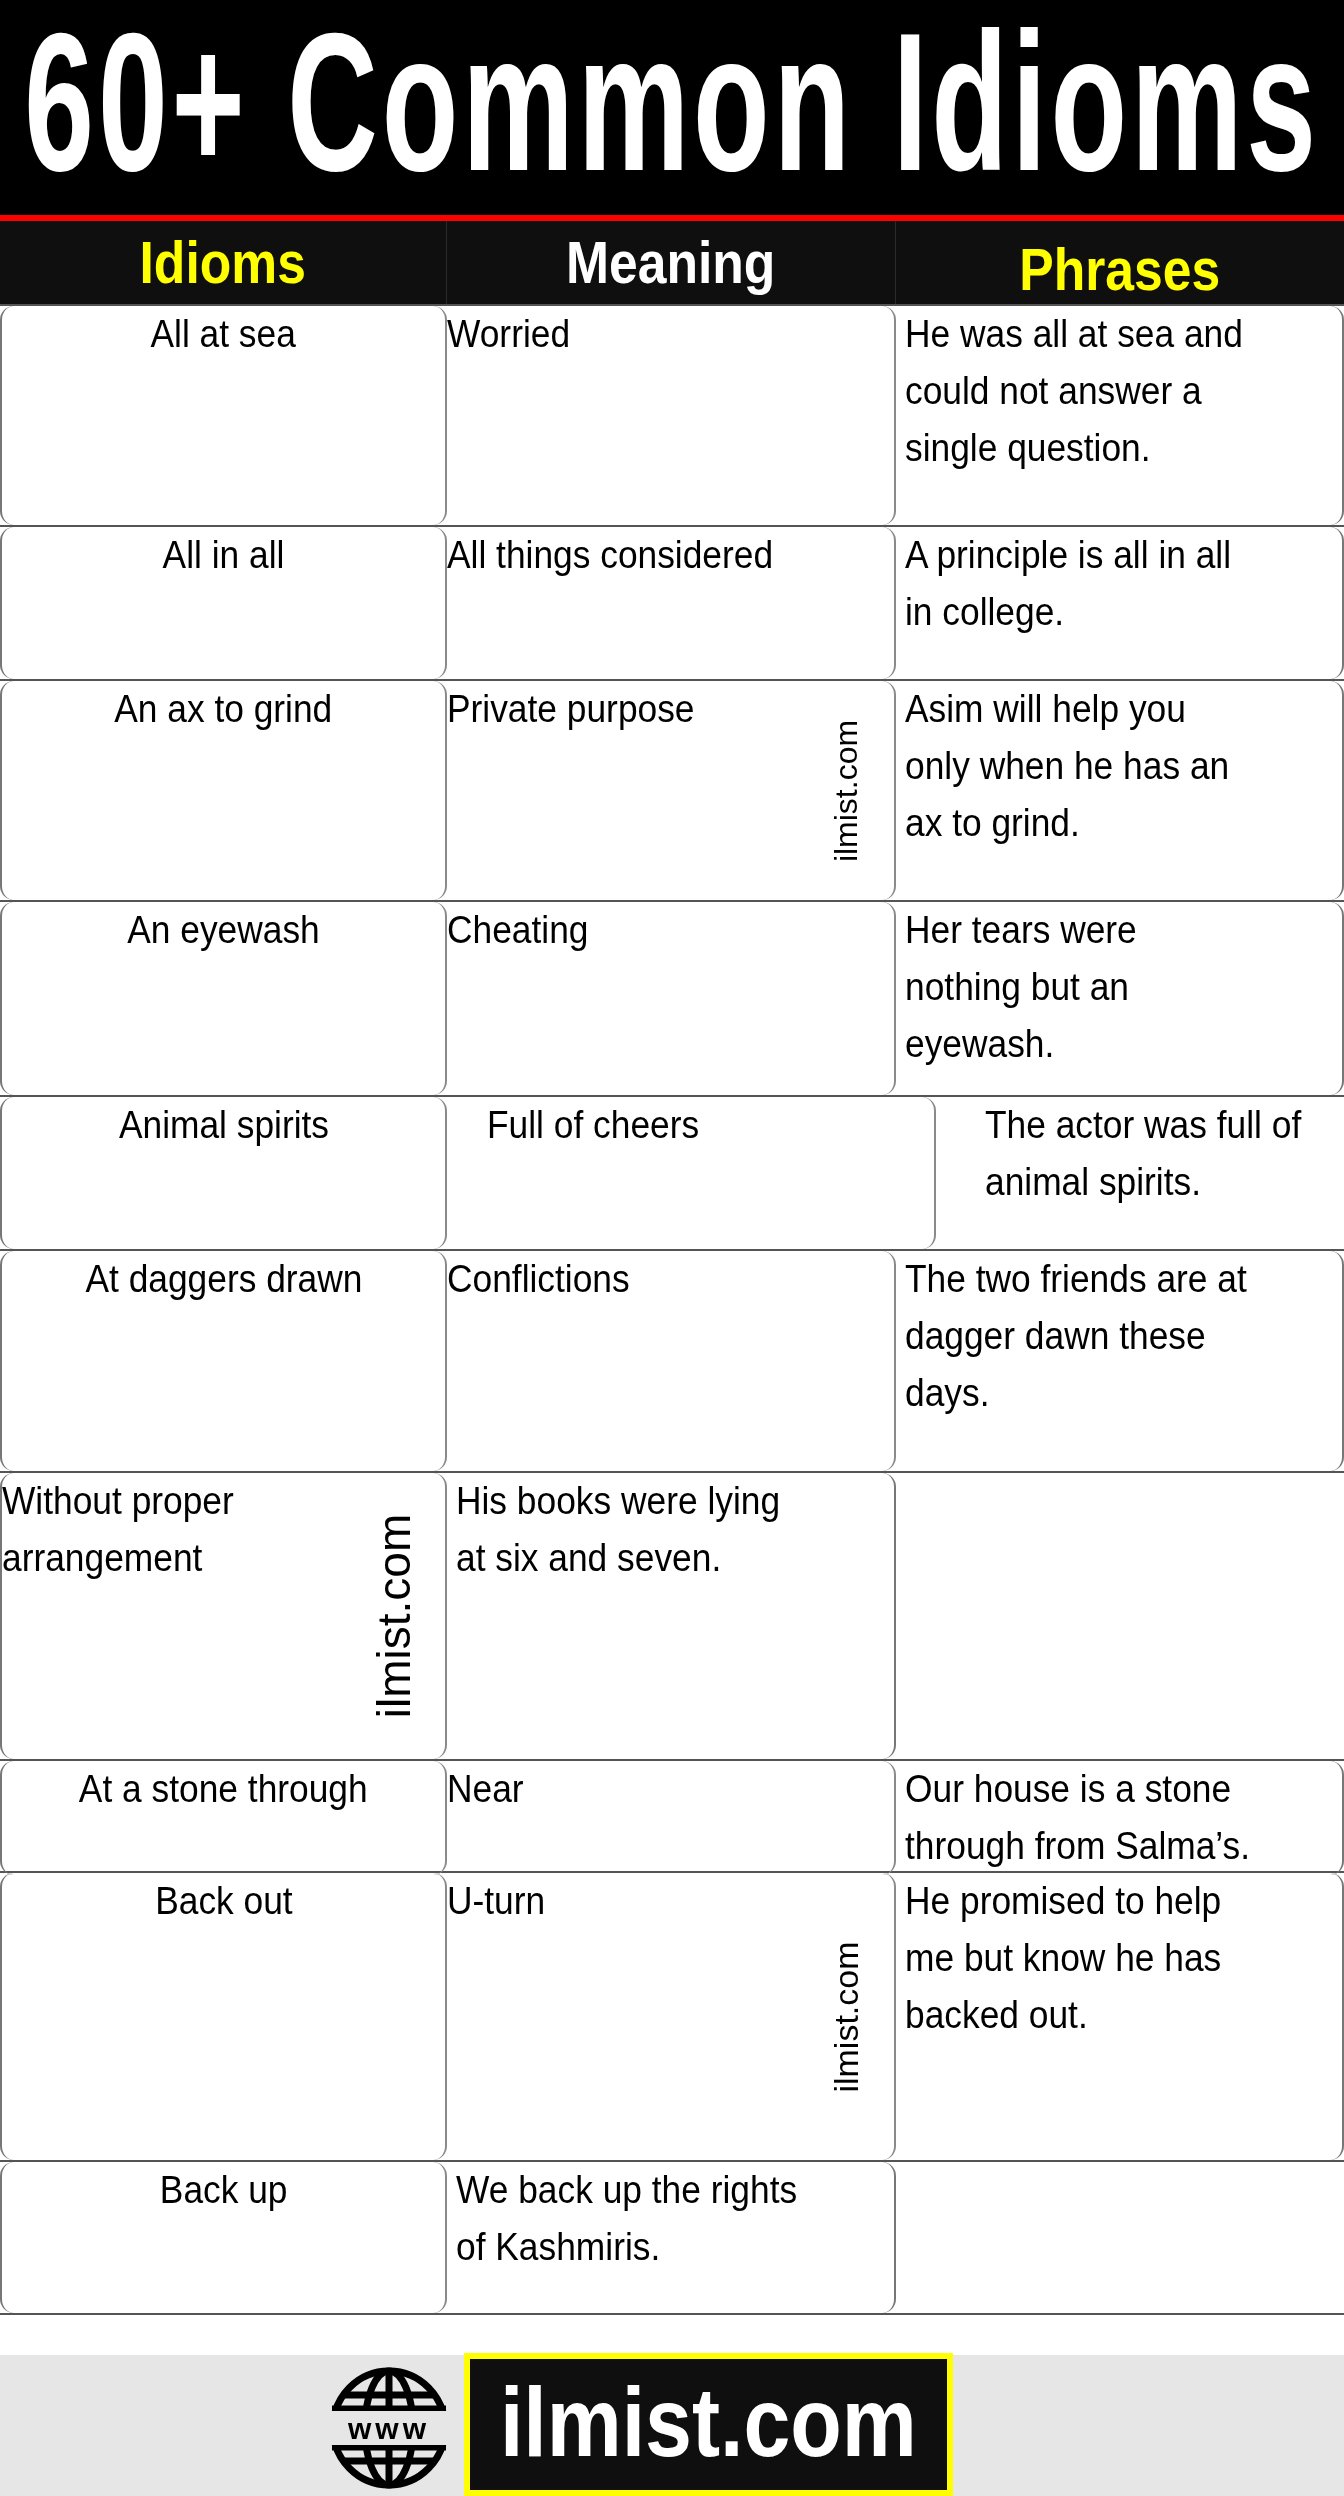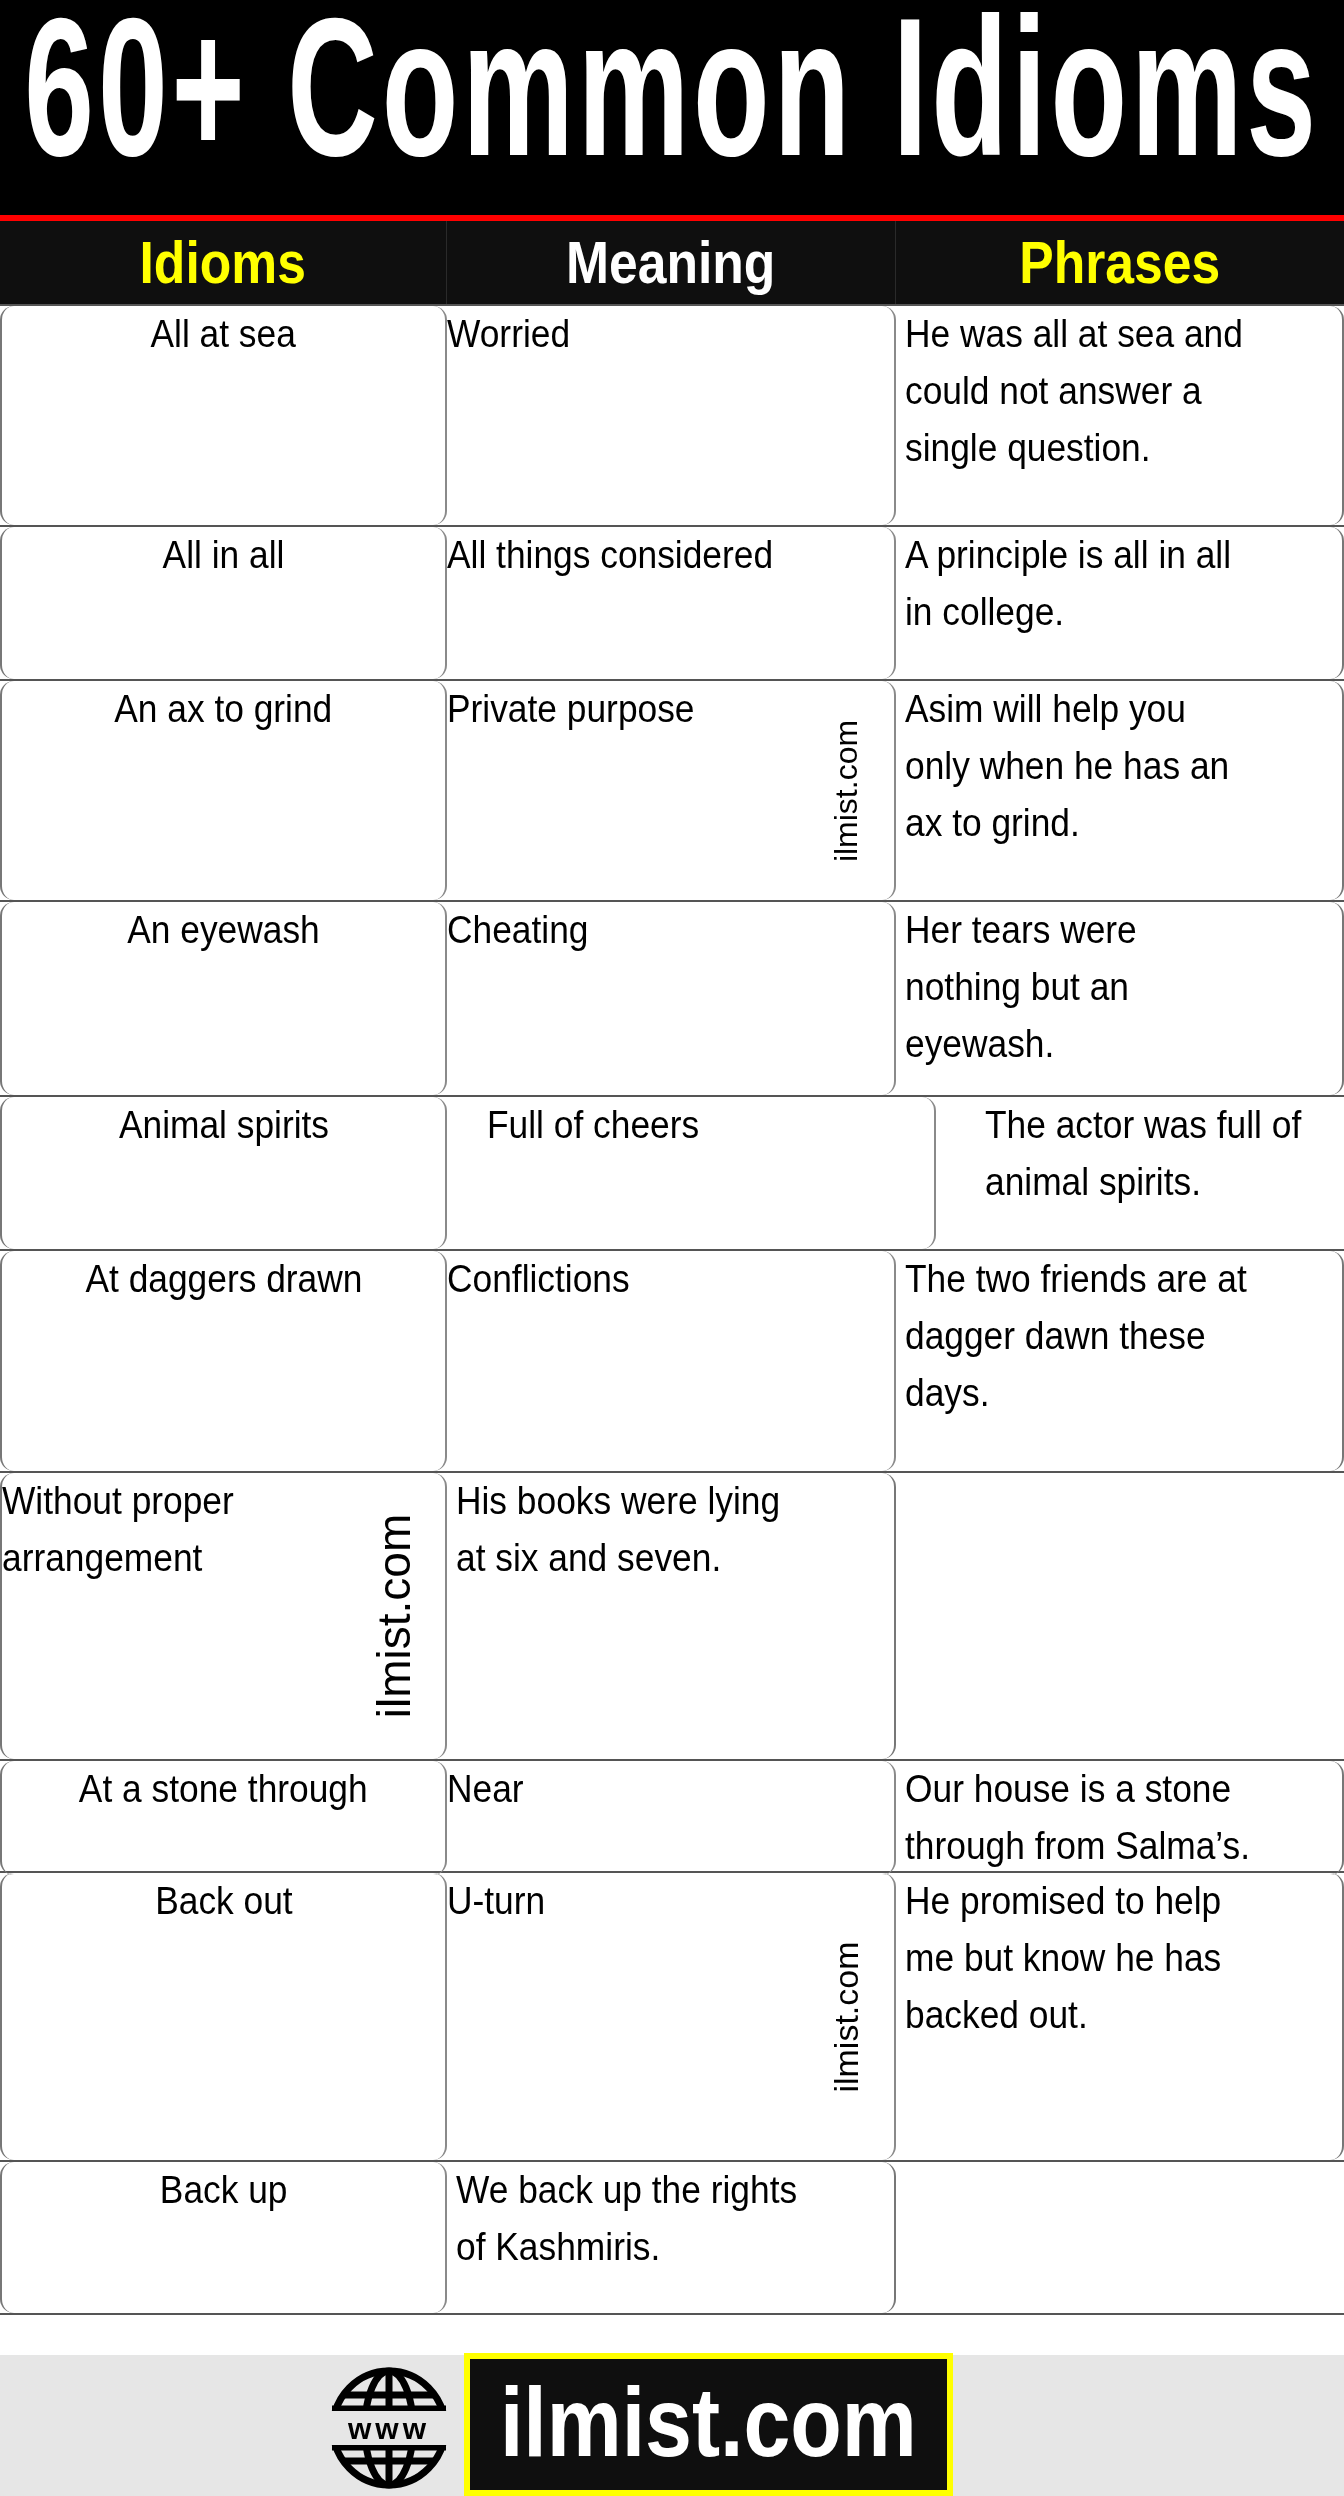--- a/index.html
+++ b/index.html
@@ -2,21 +2,21 @@
 <html><head>
 <meta charset="utf-8">
 <style>
   * { box-sizing: border-box; margin: 0; padding: 0; }
   html, body { width: 1344px; height: 2496px; overflow: hidden; background: #ffffff; }
   body { position: relative; font-family: "Liberation Sans", sans-serif; color: #000; }
 
   .title-bar {
     position: absolute; left: 0; top: 0; width: 1344px; height: 215px;
     background: #000000;
-    display: flex; align-items: flex-start; justify-content: center;
+    display: flex; align-items: center; justify-content: center;
     overflow: hidden;
   }
   .title-text {
     font-family: "Liberation Sans", sans-serif;
     font-weight: bold;
     color: #ffffff;
     font-size: 196px;
     line-height: 1;
     letter-spacing: 6px;
     white-space: nowrap;
@@ -115,21 +115,21 @@
 </div>
 <div class="red-rule" style="background: rgb(255, 0, 0);"></div>
 
 <div class="header-row" style="background: rgb(15, 15, 15);">
   <div class="header-cell" style="color: rgb(255, 255, 0);">
       <span>Idioms</span>
     </div>
   <div class="header-cell" style="color: #ffffff;">
       <span>Meaning</span>
     </div>
-  <div class="header-cell" style="color: rgb(255, 255, 0);">
+  <div class="header-cell" style="color: rgb(255, 255, 0); align-items: flex-end;">
       <span>Phrases</span>
     </div>
 </div>
 
 <div class="table" id="idiom-table">
     <div class="row" style="height: 221px;">
       <div class="cell idiom">
         <span class="line">All at sea</span>
       </div>
       <div class="cell meaning">

